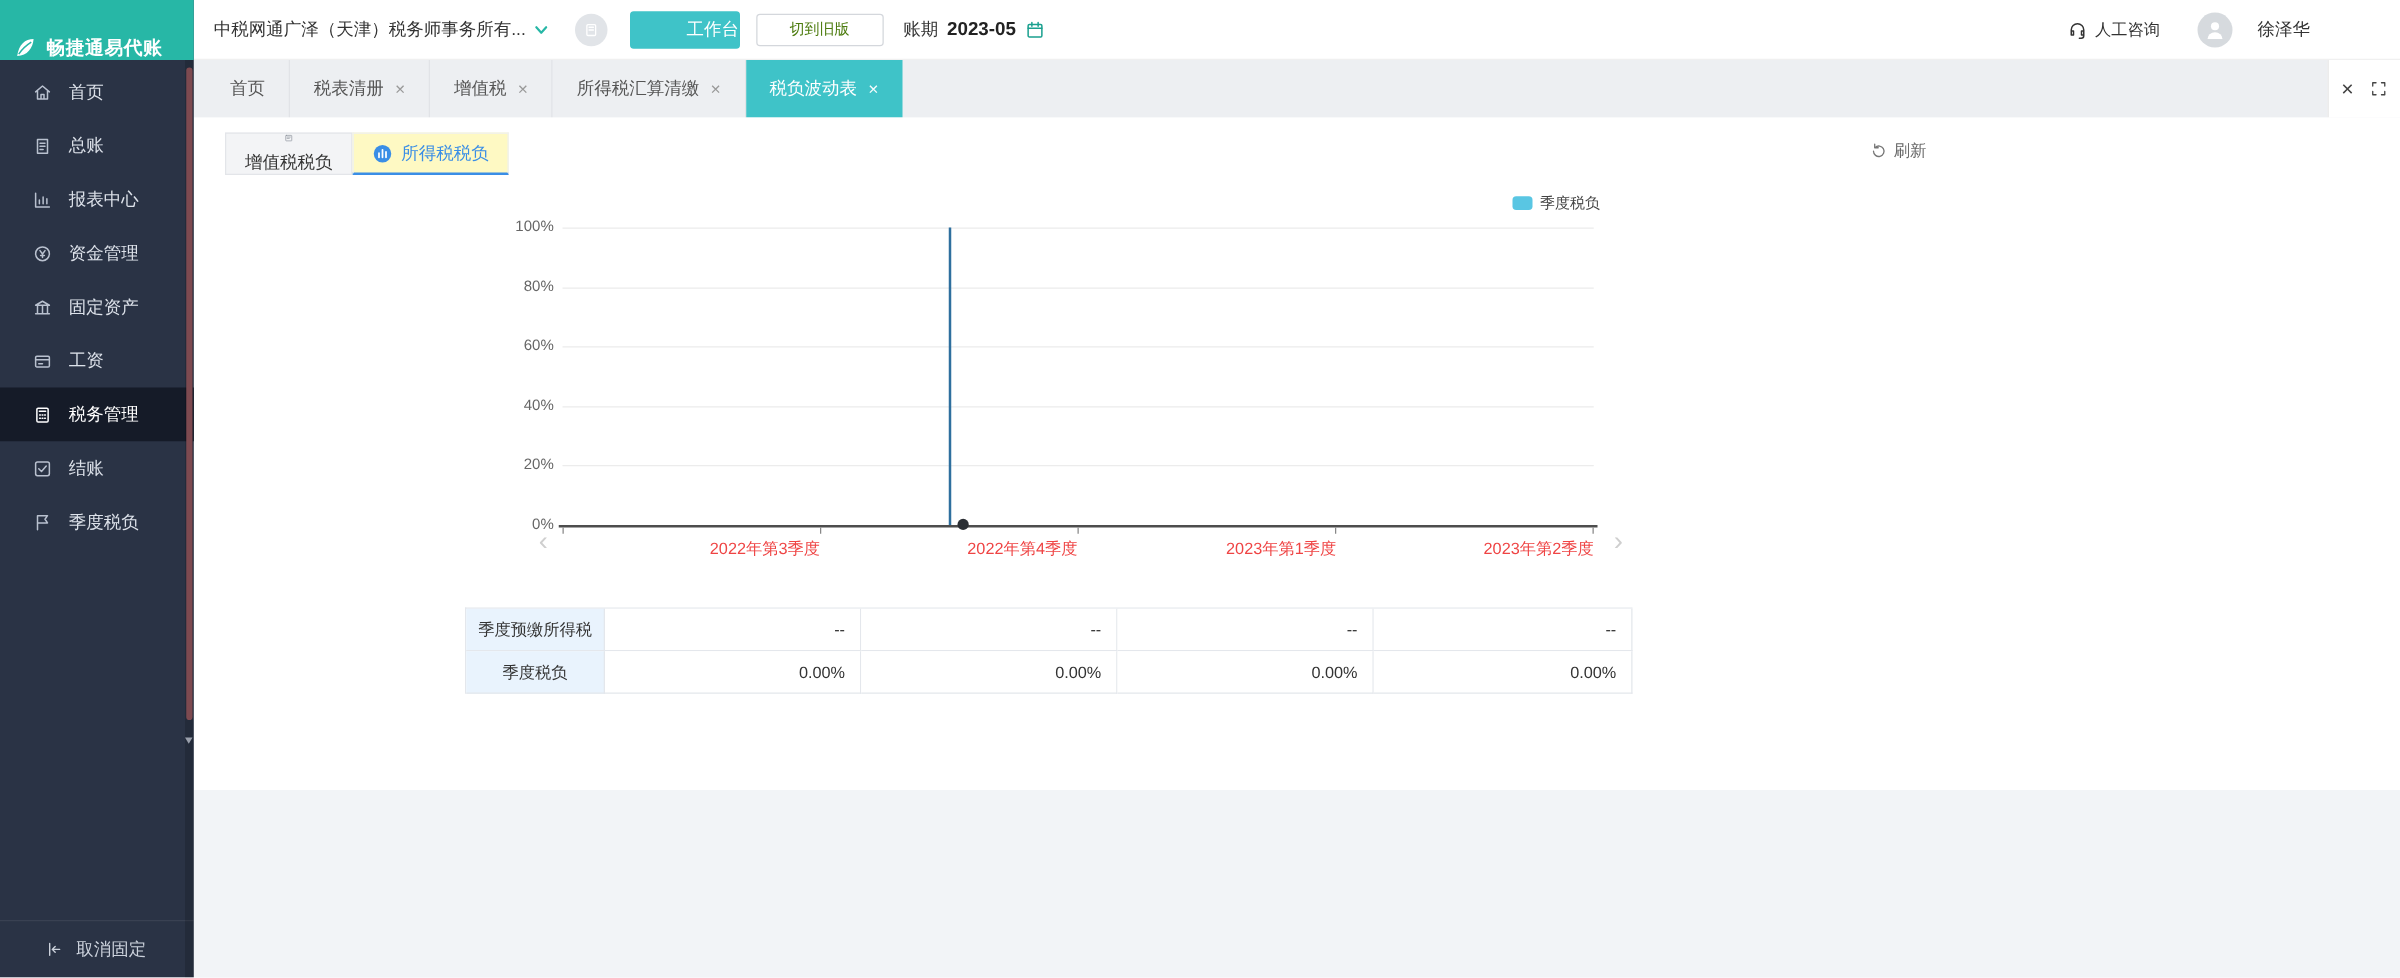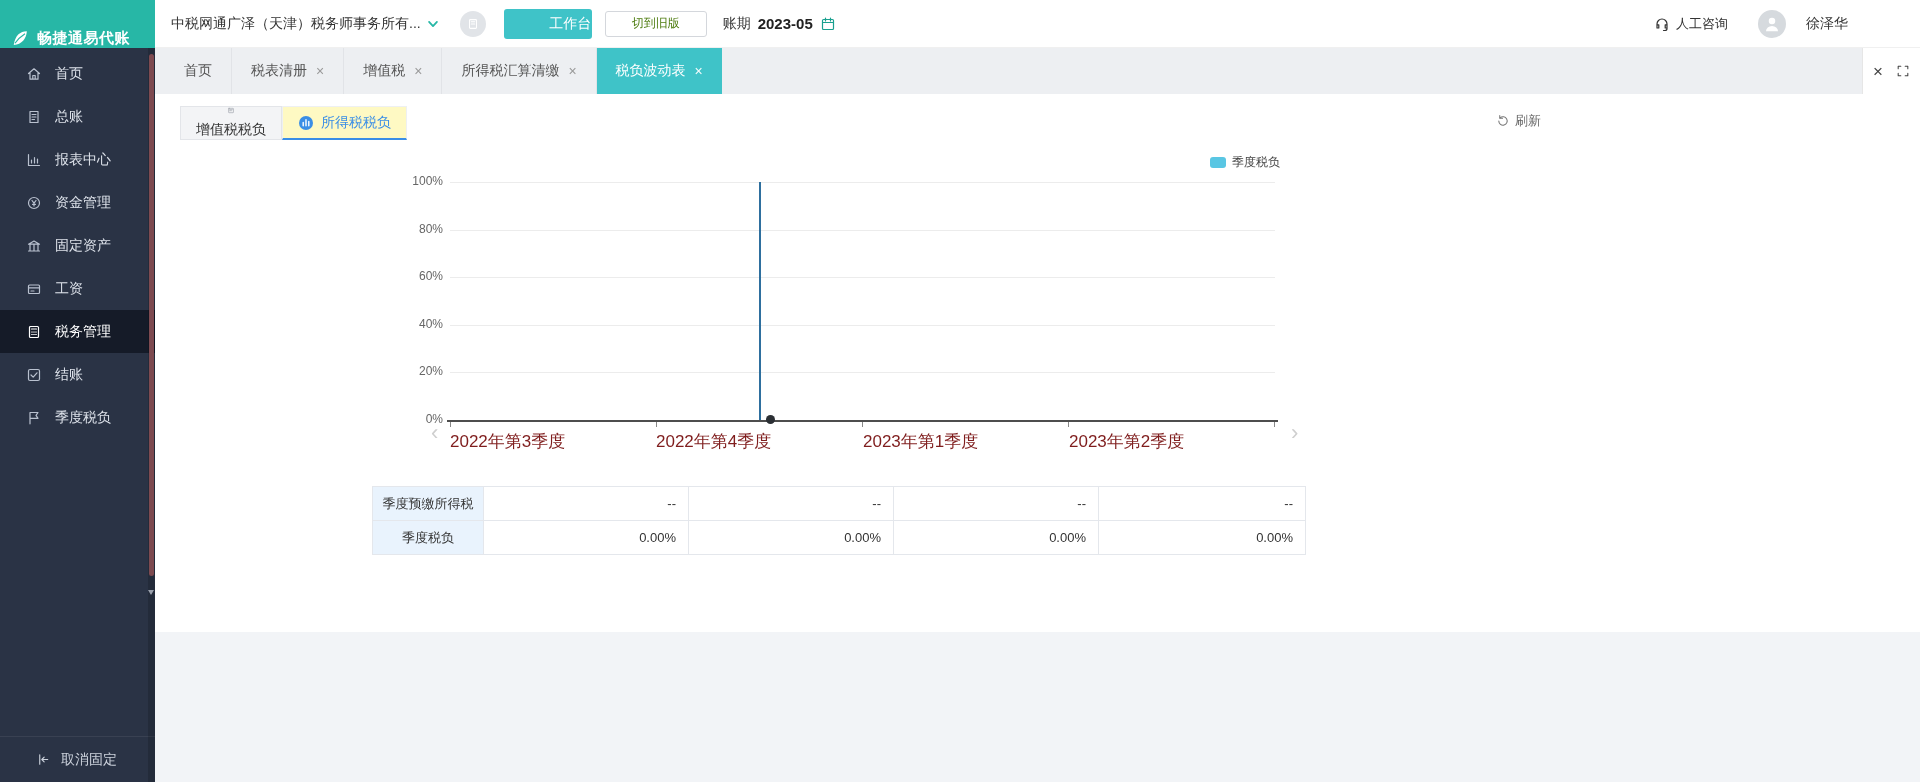--- a/index.html
+++ b/index.html
@@ -59,21 +59,21 @@
   .refresh svg { color:#777; }
 
   .legend { position:absolute; left:1055px; top:60px; display:flex; align-items:center; gap:6px; cursor:pointer; }
   .legend-swatch { width:16px; height:11px; border-radius:3px; background:var(--legend-cyan,#59c6e3); }
   .legend-label { font-size:12px; color:#444; }
 
   .plot { position:absolute; left:295px; top:88px; width:825px; height:238px; }
   .gridline { position:absolute; left:0; width:825px; height:1px; background:#ececec; }
   .axis-x { position:absolute; left:-3px; bottom:-2px; width:831px; height:2px; background:#4d4d4d; }
   .xtick { position:absolute; top:240px; width:1px; height:5px; background:#888; }
-  .xlab { position:absolute; top:248px; width:206px; text-align:left; font-size:17px; color:#7f1d1d; white-space:nowrap; }
+  .xlab { position:absolute; top:248px; width:206px; text-align:right; font-size:13px; color:#ef4444; white-space:nowrap; }
   .vline { position:absolute; left:309px; top:0; width:2px; height:238px; background:var(--highlight-line,#2e6f9e); }
   .axis-dot { position:absolute; left:316px; top:233px; width:9px; height:9px; border-radius:50%; background:#2b2f34; cursor:pointer; }
   .ylab { position:absolute; width:42px; text-align:right; font-size:12px; color:#666; left:246px; }
   .chart-chevron { position:absolute; font-size:22px; color:#cfcfcf; cursor:pointer; line-height:1; user-select:none; }
 
   .vtable { position:absolute; left:217px; top:392px; display:grid; grid-template-columns:111px 205px 205px 205px 207px; border-top:1px solid #e4e7ec; border-left:1px solid #e4e7ec; }
   .vtable .cell { height:34px; border-right:1px solid #e4e7ec; border-bottom:1px solid #e4e7ec; font-size:13px; color:#333; display:flex; align-items:center; background:#fff; }
   .vtable .cell.rowlabel { background:#e9f3fd; justify-content:center; }
   .vtable .cell.val { justify-content:flex-end; padding-right:12px; }
 

